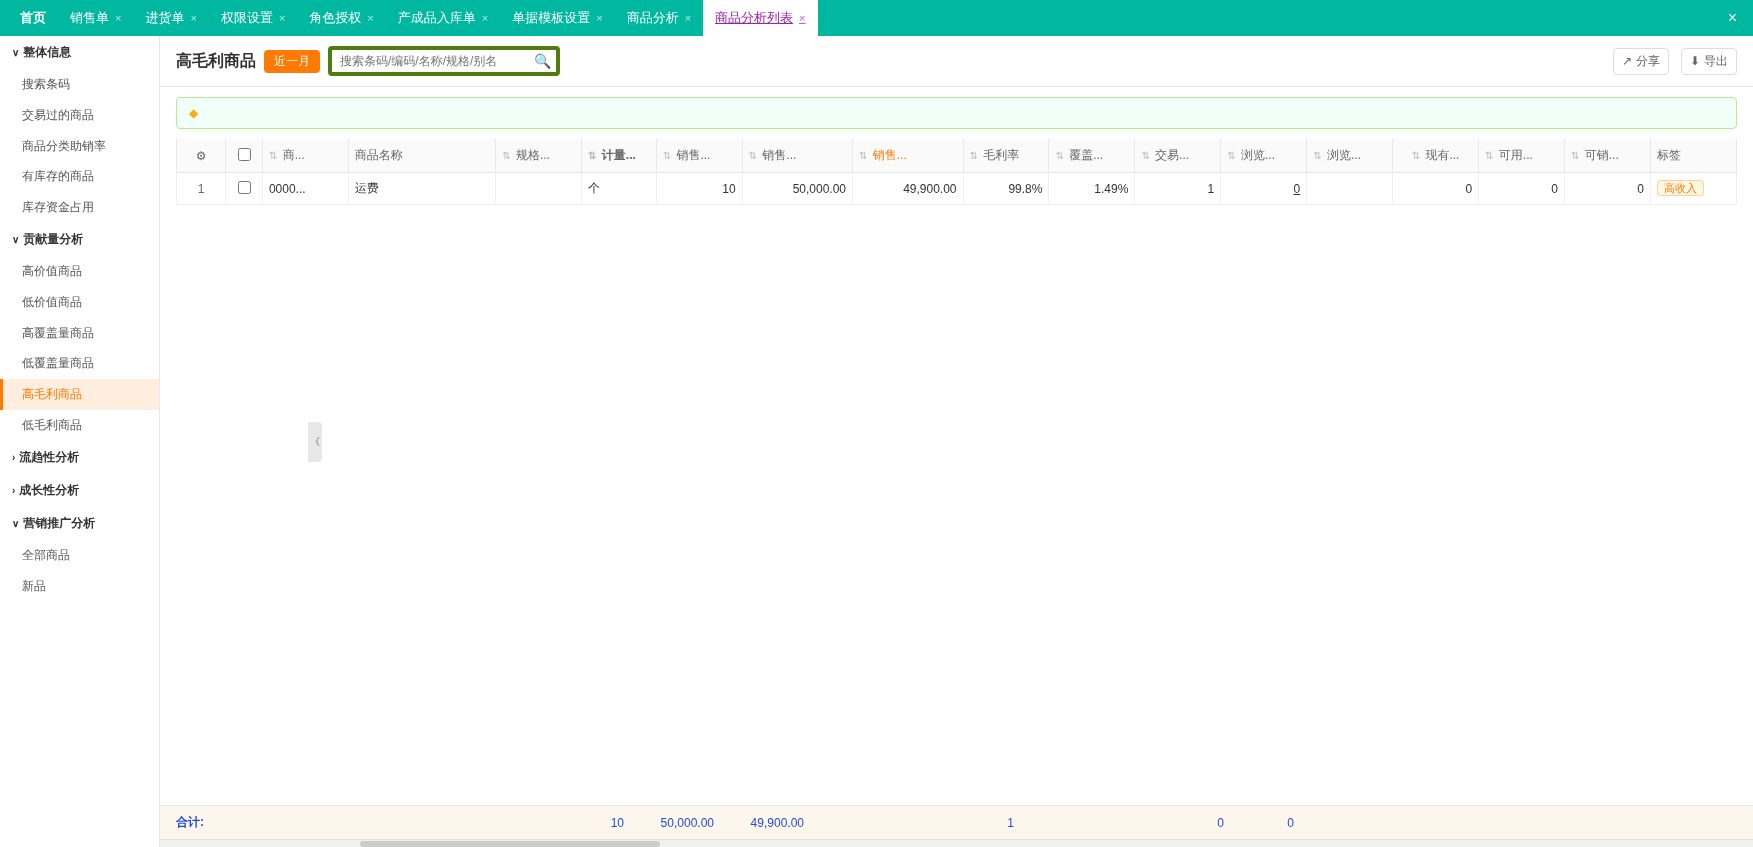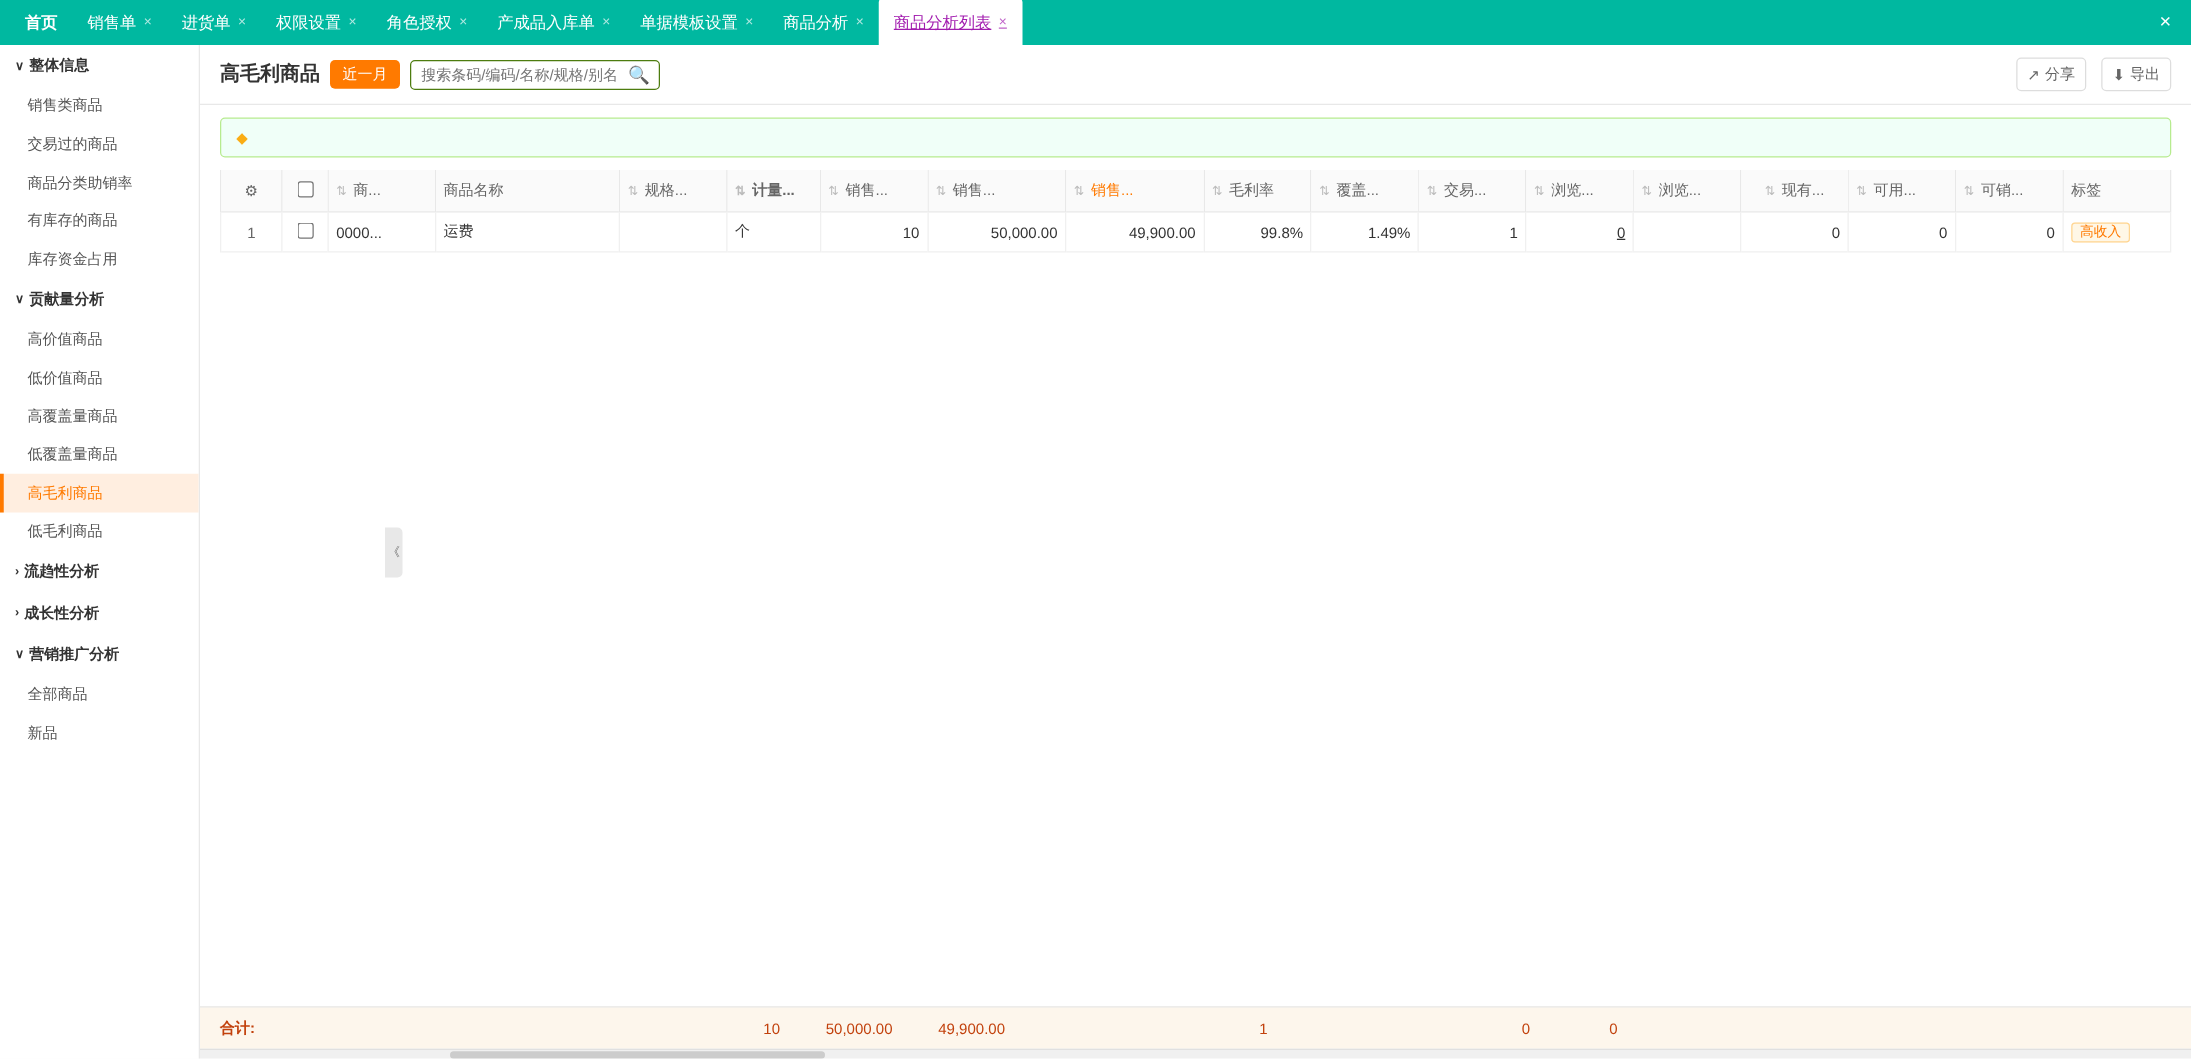--- a/index.html
+++ b/index.html
@@ -114,25 +114,25 @@
     .time-filter-btn {
       background: #ff7a00;
       color: #fff;
       border: none;
       border-radius: 4px;
       padding: 3px 10px;
       font-size: 12px;
       cursor: pointer;
     }
     .search-input {
-      border: 1px solid #4d7c0f;
+      border: 4px solid #4d7c0f;
       border-radius: 4px;
       padding: 4px 28px 4px 8px;
       font-size: 12px;
-      width: 200px;
+      width: 232px;
       outline: none;
     }
     .search-icon-wrap {
       position: relative;
       display: inline-flex;
       align-items: center;
     }
     .search-icon-wrap .search-icon {
       position: absolute;
       right: 8px;
@@ -248,21 +248,21 @@
     }
 
     
     .footer-total {
       display: flex;
       align-items: center;
       padding: 8px 16px;
       background: #fdf6ec;
       border-top: 1px solid #e8e8e8;
       font-size: 12px;
-      color: #c2410c;
+      color: #1d4ed8;
       flex-shrink: 0;
     }
     .footer-total .label {
       width: 180px;
       font-weight: bold;
     }
     .footer-total .values {
       display: flex;
       gap: 0;
     }
@@ -336,21 +336,21 @@
 
 <div class="main-layout">
 
   <div class="sidebar">
 
     <div class="sidebar-section-header">
       <span class="arrow">∨</span>
       <span>整体信息</span>
     </div>
     <div class="sidebar-item">
-      <span>销售类商品</span>
+      <span>搜索条码</span>
     </div>
     <div class="sidebar-item">
       <span>交易过的商品</span>
     </div>
     <div class="sidebar-item">
       <span>商品分类助销率</span>
     </div>
     <div class="sidebar-item">
       <span>有库存的商品</span>
     </div>

